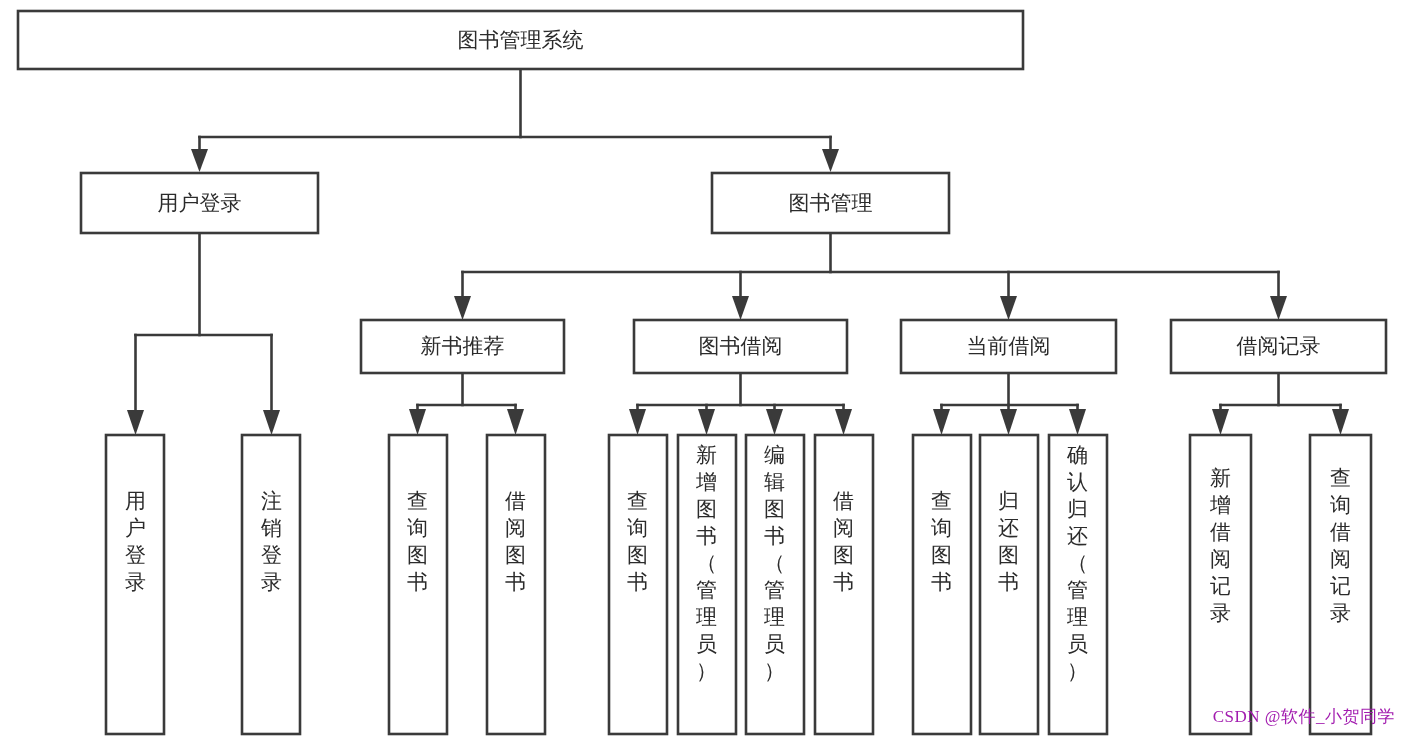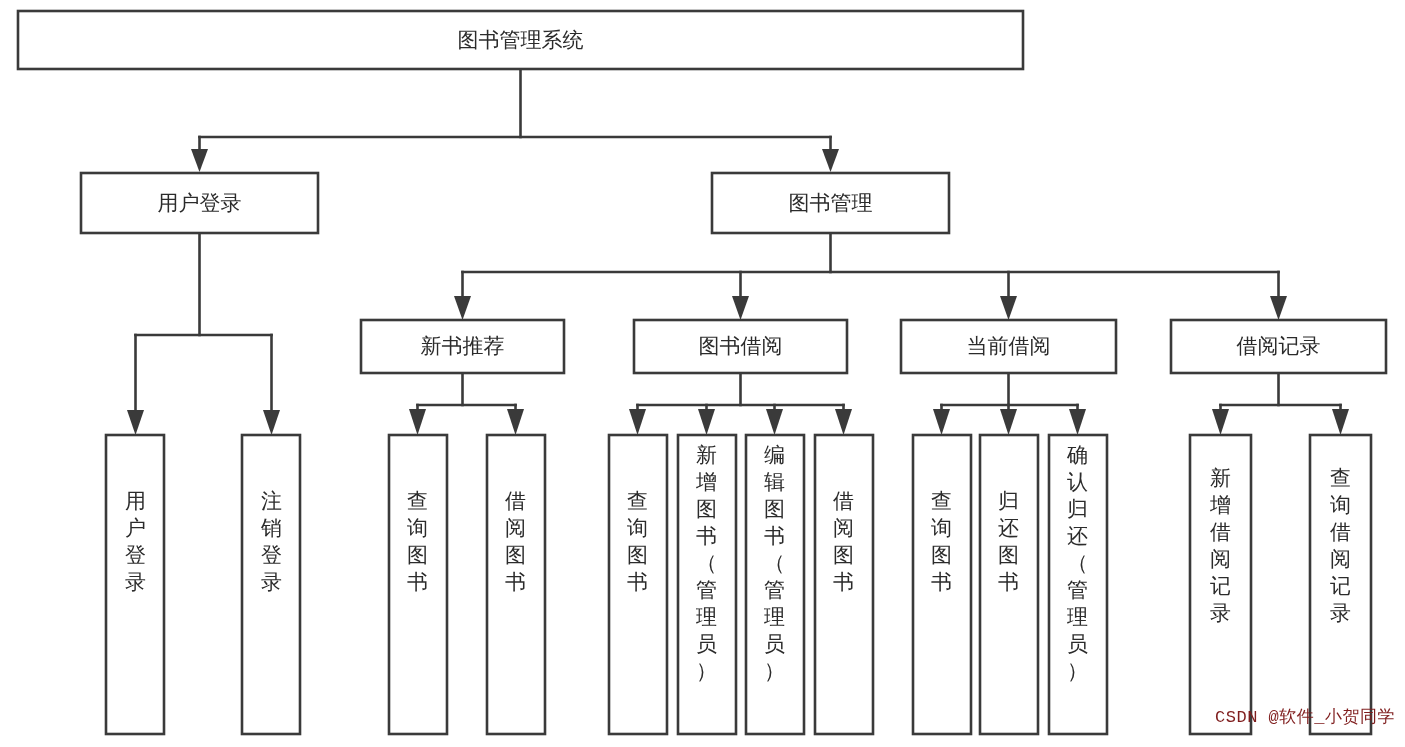--- a/index.html
+++ b/index.html
@@ -52,23 +52,23 @@
   .node-label-v {
     fill: #2b2b2b;
     font-family: "Liberation Sans", sans-serif;
     font-size: 21px;
     text-anchor: middle;
   }
   .watermark {
     position: absolute;
     right: 10px;
     bottom: 6px;
-    font-family: Liberation Mono, monospace;
+    font-family: Liberation Serif, serif;
     font-size: 17px;
-    color: #7f1d1d;
+    color: #a21caf;
     white-space: nowrap;
     letter-spacing: 0.5px;
     pointer-events: none;
   }
 </style>
 </head>
 <body>
 
 <div id="diagram-root">
 

